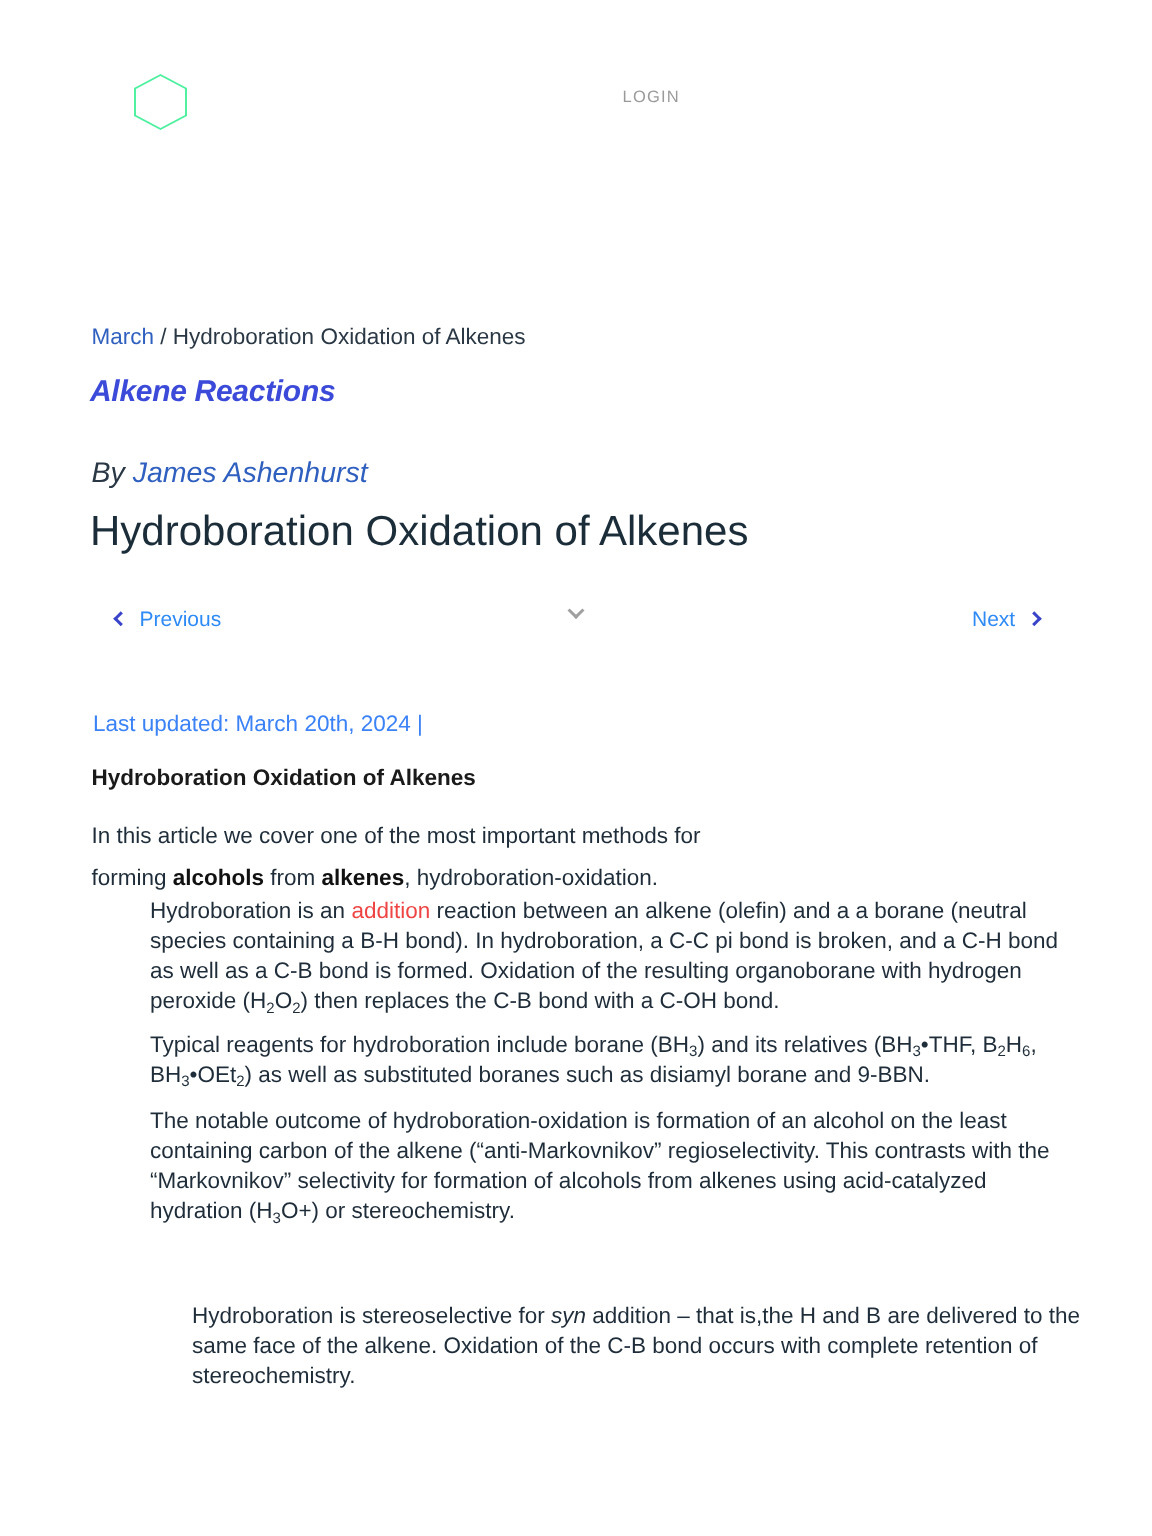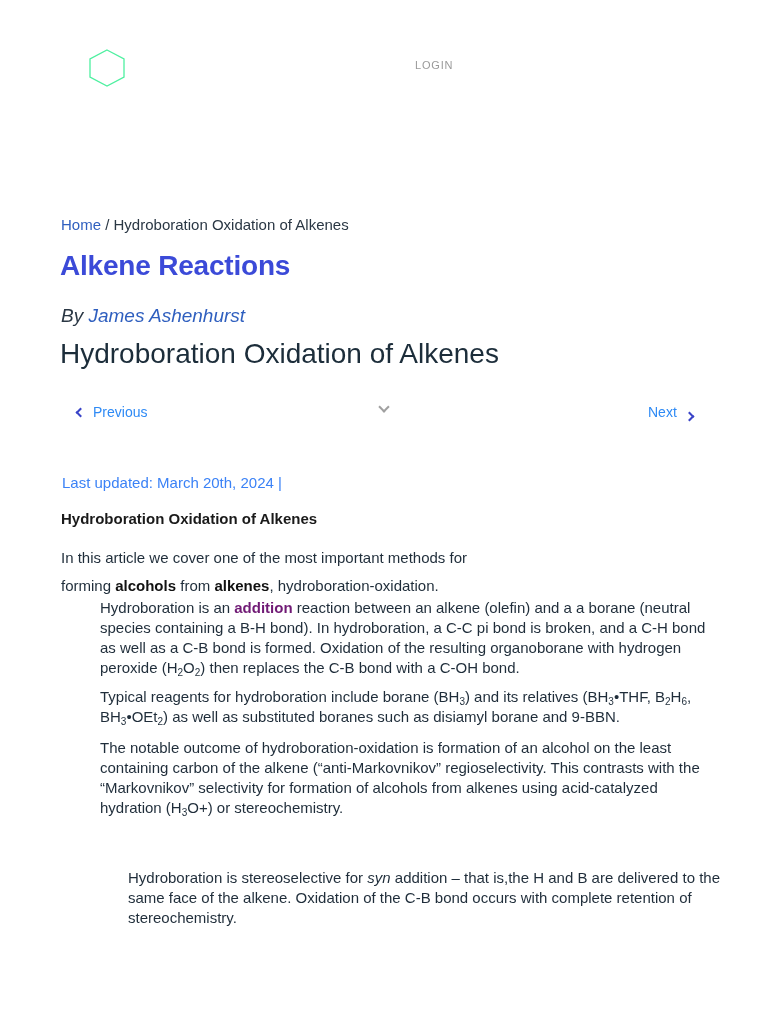--- a/index.html
+++ b/index.html
@@ -6,60 +6,60 @@
     html, body { width: 768px; height: 1024px; background: #ffffff; overflow: hidden; }
     body { font-family: "Liberation Sans", "DejaVu Sans", sans-serif; color: #1f2d3a; position: relative; }
 
     .header { position: absolute; top: 0; left: 0; width: 768px; height: 140px; }
     .logo { position: absolute; left: 88px; top: 48px; width: 38px; height: 40px; }
     .login { position: absolute; left: 415px; top: 59px; font-size: 11px; letter-spacing: 0.8px; color: #9a9a9a; text-decoration: none; }
 
     .breadcrumb { position: absolute; left: 61px; top: 216px; font-size: 15px; color: #2a3744; }
     .breadcrumb a { color: #2f5fbf; text-decoration: none; }
 
-    .category { position: absolute; left: 60px; top: 250px; font-size: 28px; font-weight: 700; color: #3b4ad8; letter-spacing: -0.2px; }
+    .category { position: absolute; left: 60px; top: 250px; font-size: 20px; font-weight: 700; color: #3b4ad8; letter-spacing: -0.2px; font-style: italic; }
 
     .byline { position: absolute; left: 61px; top: 305px; font-size: 19px; color: #2a3744; font-style: italic; }
     .byline a { color: #2f5fbf; text-decoration: none; }
 
     .title { position: absolute; left: 60px; top: 338px; font-size: 28px; font-weight: 400; color: #1c2d3a; }
 
     .nav-prev { position: absolute; left: 74px; top: 404px; font-size: 14px; color: #2e8af5; text-decoration: none; display: flex; align-items: center; gap: 9px; }
-    .nav-next { position: absolute; left: 648px; top: 404px; font-size: 14px; color: #2e8af5; text-decoration: none; display: flex; align-items: flex-end; gap: 9px; }
+    .nav-next { position: absolute; left: 648px; top: 404px; font-size: 14px; color: #2e8af5; text-decoration: none; display: flex; align-items: center; gap: 9px; }
     .chev { display: inline-block; width: 7px; height: 7px; border-left: 2px solid #3a44c8; border-bottom: 2px solid #3a44c8; }
     .chev.left { transform: rotate(45deg); margin-left: 3px; }
     .chev.right { transform: rotate(-135deg); }
     .toggle { position: absolute; left: 378px; top: 403px; width: 12px; height: 12px; cursor: pointer; }
     .toggle .chevd { width: 8px; height: 8px; border-right: 2px solid #a0a0a0; border-bottom: 2px solid #a0a0a0; transform: rotate(45deg); margin-left: 2px; }
 
     .updated { position: absolute; left: 62px; top: 474px; font-size: 15px; color: #3b82f6; }
     .article-head { position: absolute; left: 61px; top: 510px; font-size: 15px; font-weight: 700; color: #1a1a1a; }
     .intro { position: absolute; left: 61px; top: 544px; width: 450px; font-size: 15px; line-height: 28px; color: #1f2d3a; }
     .intro b { font-weight: 700; color: #111; }
 
     .indent { position: absolute; left: 100px; width: 615px; font-size: 15px; line-height: 20px; color: #1f2d3a; }
     .p1 { top: 598px; }
     .p2 { top: 687px; }
     .p3 { top: 738px; }
     .p4 { top: 868px; margin-left: 28px; }
-    .indent b { font-weight: 700; color: #701a75; }
+    .indent b { font-weight: 400; color: #ef4444; }
     sub { font-size: 10px; vertical-align: -3px; line-height: 0; }
   </style>
 </head>
 <body>
 
 <div class="header">
   <svg class="logo" viewBox="0 0 38 40">
     <polygon points="19,2 36,11 36,29 19,38 2,29 2,11" fill="none" stroke="#4ef0a0" stroke-width="1.3"></polygon>
   </svg>
   <a class="login" href="#">LOGIN</a>
 </div>
 
 <div class="breadcrumb">
-  <a href="#">Home</a><span> / </span><span>Hydroboration Oxidation of Alkenes</span>
+  <a href="#">March</a><span> / </span><span>Hydroboration Oxidation of Alkenes</span>
 </div>
 
 <div class="category">Alkene Reactions</div>
 
 <div class="byline">
   <span>By </span><a href="#">James Ashenhurst</a>
 </div>
 
 <h1 class="title">Hydroboration Oxidation of Alkenes</h1>
 

